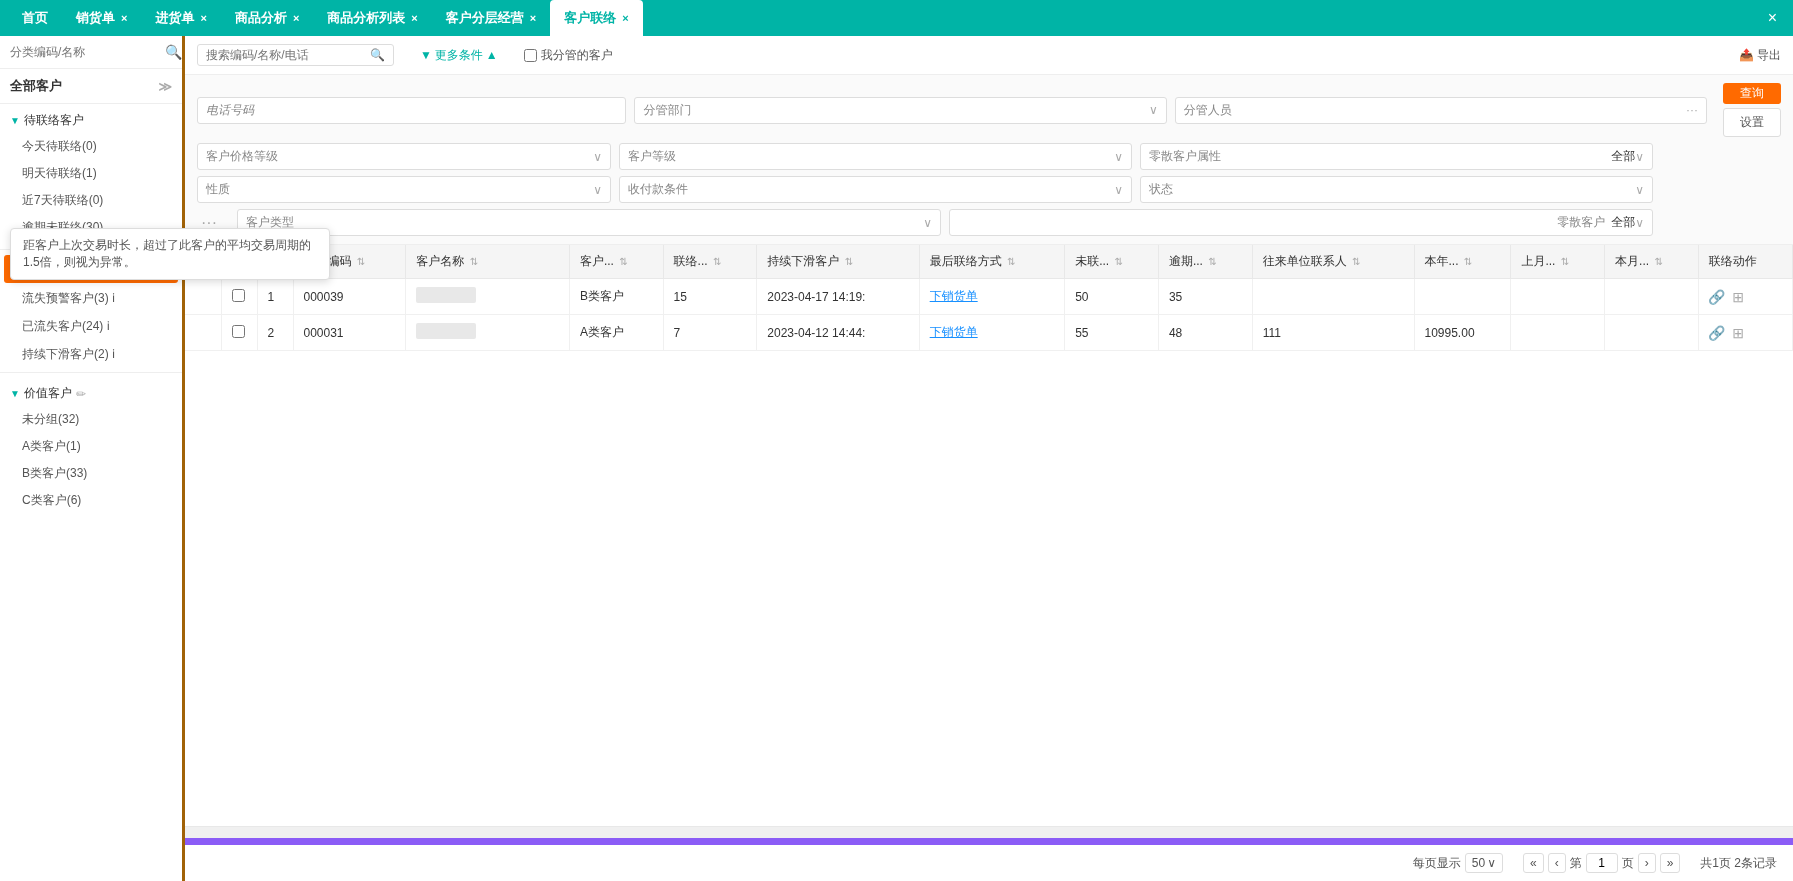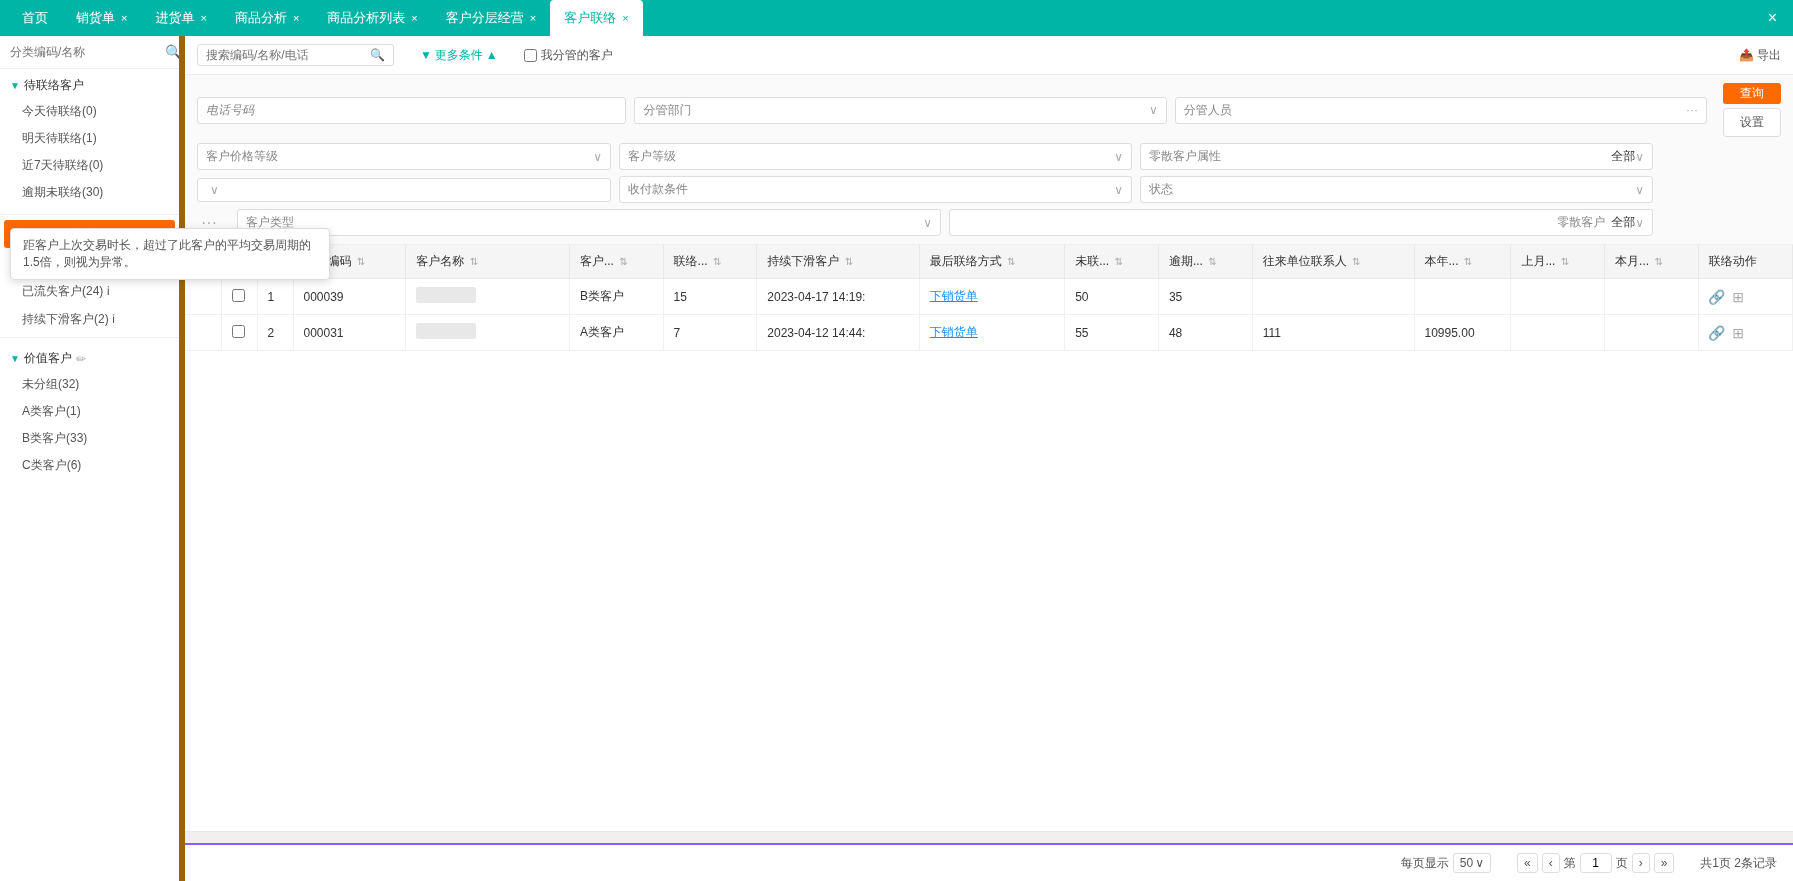--- a/index.html
+++ b/index.html
@@ -7,40 +7,40 @@
 
     
     .top-nav {
       display: flex; align-items: center;
       background: #00b4a6; height: 36px; padding: 0 8px;
       position: relative;
     }
     .top-nav .nav-item {
       color: #fff; padding: 16px 14px; height: 36px; line-height: 36px;
       cursor: pointer; font-size: 13px; white-space: nowrap;
-      display: flex; align-items: center; gap: 4px;
+      display: flex; align-items: center; gap: 4px; font-weight: bold;
     }
     .top-nav .nav-item.active {
       background: #fff; color: #00b4a6; border-radius: 4px 4px 0 0;
     }
     .top-nav .nav-item .close-x {
       font-size: 11px; color: inherit; margin-left: 2px;
     }
     .top-nav .nav-close-btn {
       margin-left: auto; color: #fff; font-size: 16px; cursor: pointer; padding: 0 8px;
     }
 
     
     .main-layout {
       display: flex; height: calc(100vh - 36px);
     }
 
     
     .sidebar {
-      width: 185px; min-width: 185px; background: #fff; border-right: 6px solid #a16207;
+      width: 185px; min-width: 185px; background: #fff; border-right: 3px solid #a16207;
       display: flex; flex-direction: column; overflow-y: auto;
     }
     .sidebar-search {
       display: flex; align-items: center; padding: 8px 10px; border-bottom: 1px solid #eee;
     }
     .sidebar-search input {
       flex: 1; border: none; outline: none; font-size: 12px; color: #333;
       placeholder-color: #aaa;
     }
     .sidebar-search .search-icon { color: #aaa; font-size: 14px; cursor: pointer; }
@@ -160,22 +160,22 @@
     table tbody td {
       padding: 8px 10px; color: #333; border-right: 1px solid #f0f0f0; white-space: nowrap;
     }
     .link-text { color: #1890ff; text-decoration: underline; cursor: pointer; }
     .action-icons { display: flex; gap: 6px; align-items: center; }
     .action-icon { color: #aaa; cursor: pointer; font-size: 14px; }
 
     
     .pagination-bar {
       display: flex; align-items: center; justify-content: flex-end;
-      padding: 8px 16px; border-top: 2px solid #8b5cf6; background: #fff;
-      gap: 26px; font-size: 12px; color: #555;
+      padding: 8px 16px; border-top: 7px solid #8b5cf6; background: #fff;
+      gap: 20px; font-size: 12px; color: #555;
     }
     .pagination-bar .per-page {
       display: flex; align-items: center; gap: 4px;
     }
     .per-page-select {
       border: 1px solid #ddd; border-radius: 3px; padding: 2px 6px;
       font-size: 12px; background: #fff; cursor: pointer;
       display: flex; align-items: center; gap: 2px;
     }
     .page-nav { display: flex; align-items: center; gap: 4px; }
@@ -237,20 +237,24 @@
   </div>
   <div class="nav-close-btn">×</div>
 </div>
 
 <div class="main-layout">
 
   <div class="sidebar">
     <div class="sidebar-search">
       <input type="text" placeholder="分类编码/名称" style="">
       <span class="search-icon">🔍</span>
+    </div>
+    <div class="sidebar-section-title">
+      <span>全部客户</span>
+      <span class="collapse-icon">≫</span>
     </div>
 
     <div class="sidebar-group">
       <div class="sidebar-group-title">
         <span class="arrow">▼</span>
         <span>待联络客户</span>
       </div>
       <div class="sidebar-item">今天待联络(0)</div>
       <div class="sidebar-item">明天待联络(1)</div>
       <div class="sidebar-item">近7天待联络(0)</div>
@@ -337,20 +341,21 @@
         <div class="filter-field" style="flex:1.5; display:flex; align-items:center;">
           <span class="field-label">零散客户属性</span>
           <span style="margin-left:6px; color:#333;">全部</span>
           <span class="down-arrow" style="margin-left:auto;">∨</span>
         </div>
         <div style="width:120px;"></div>
       </div>
 
       <div class="adv-filter-row">
         <div class="filter-field" style="flex:1.2;">
+          <span class="field-label">性质</span>
           <span class="down-arrow">∨</span>
         </div>
         <div class="filter-field" style="flex:1.5;">
           <span class="field-label">收付款条件</span>
           <span class="down-arrow">∨</span>
         </div>
         <div class="filter-field" style="flex:1.5;align-items:center;">
           <span class="field-label">状态</span>
           <span class="down-arrow">∨</span>
         </div>

